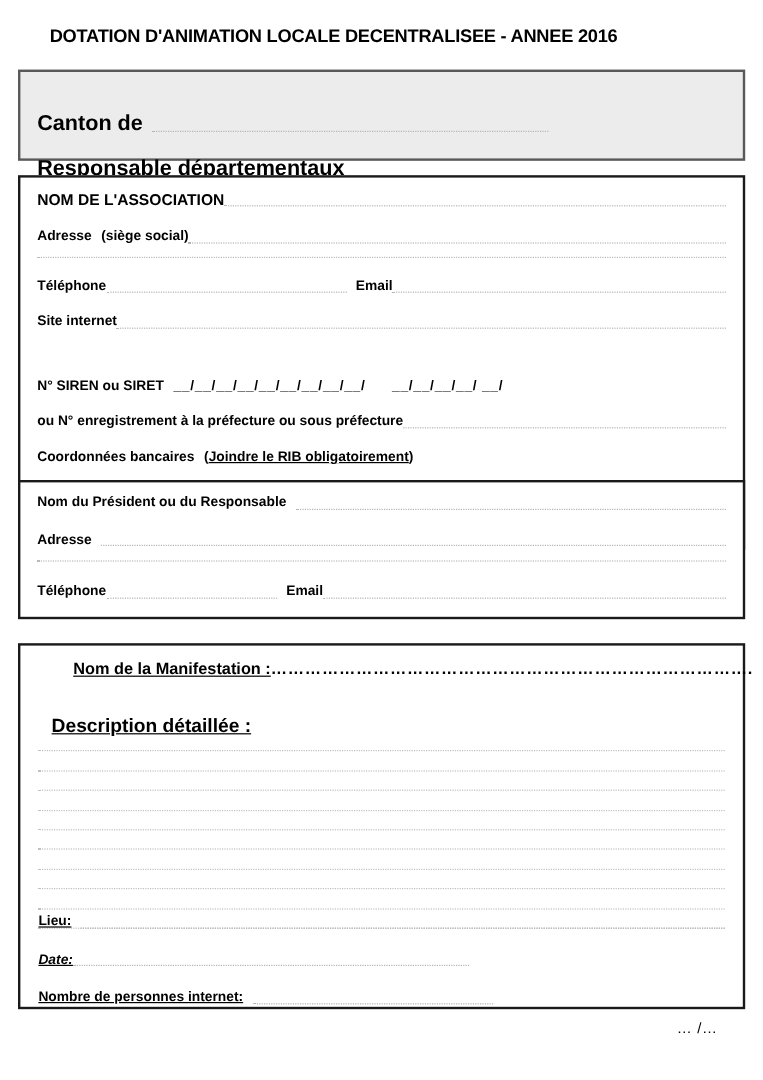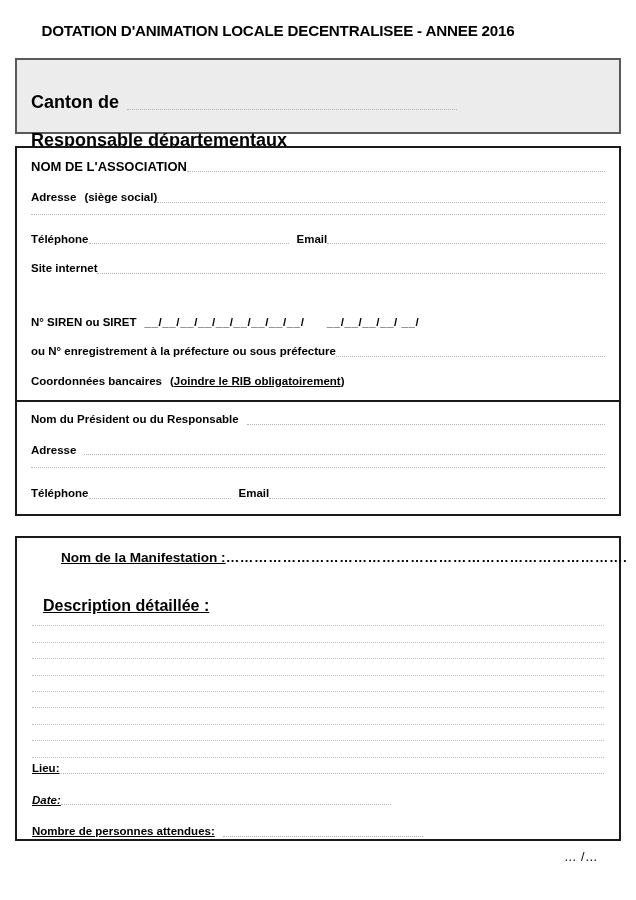--- a/index.html
+++ b/index.html
@@ -306,21 +306,21 @@
       <div class="row" style="margin-bottom:20px;">
         <span class="bf-lbl">Lieu:</span>
         <span class="spacer-gap"></span>
         <span class="leader"></span>
       </div>
       <div class="row" style="margin-bottom:20px;font-style:italic;">
         <span class="bf-lbl">Date:</span>
         <span class="leader fixed-md"></span>
       </div>
       <div class="row">
-        <span class="bf-lbl">Nombre de personnes attendues:</span>
+        <span class="bf-lbl">Nombre de personnes internet:</span>
         <span class="spacer-gap"></span>
         <span class="leader fixed-sm"></span>
       </div>
     </div>
 
   </div>
 
   <div id="footer">… /…</div>
 
 </div>

